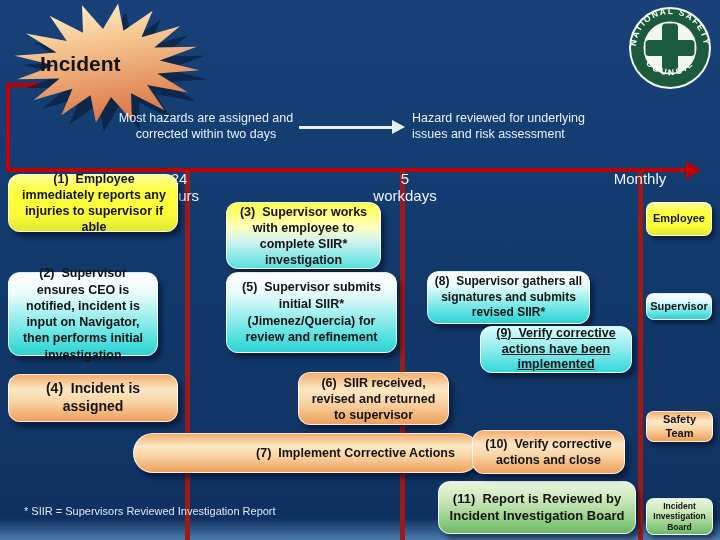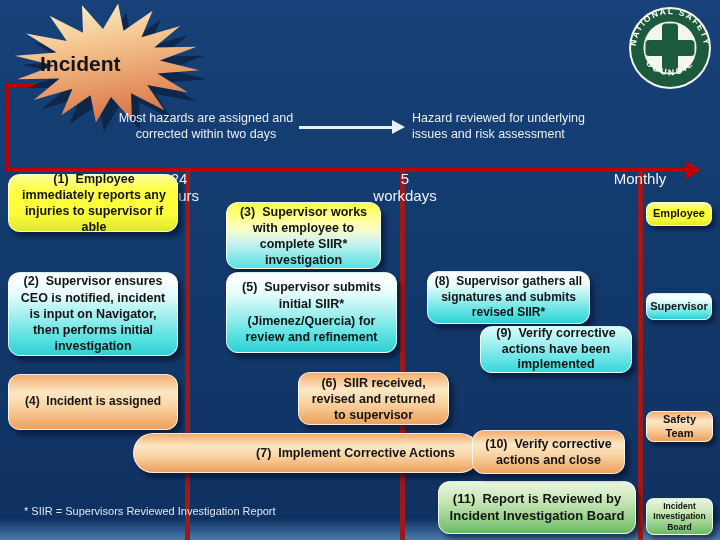--- a/index.html
+++ b/index.html
@@ -37,45 +37,45 @@
   .step{
     position:absolute;z-index:3;box-sizing:border-box;
     display:flex;align-items:center;justify-content:center;text-align:center;
     font-weight:bold;color:#141414;font-size:12.5px;line-height:1.28;
     border-radius:12px;padding:2px 6px;
     border:1px solid rgba(255,255,255,.75);
     box-shadow:4px 5px 5px rgba(0,0,15,.45);
   }
   .g-yellow{background:linear-gradient(180deg,#fdfc9a 0%,#feff3d 30%,#fbfc39 70%,#dfe92e 100%);padding-left:8px;}
   .g-cyan{background:linear-gradient(180deg,#ffffff 0%,#eafcfc 25%,#52e0e0 82%,#2fd0d4 100%);}
-  .g-cyan2{background:linear-gradient(180deg,#d9fbfb 0%,#9defef 40%,#35d8dc 100%);}
+  .g-cyan2{background:linear-gradient(180deg,#d9fbfb 0%,#9defef 40%,#35d8dc 100%);text-decoration:underline;}
   .g-yelcyan{background:linear-gradient(180deg,#feff46 0%,#feffc0 38%,#d2f4ef 58%,#56e0e0 100%);}
   .g-peach{background:linear-gradient(180deg,#f4ad6e 0%,#fce7c4 32%,#f9d4a4 58%,#eda05c 100%);}
   .g-green{background:linear-gradient(180deg,#e8f5dd 0%,#cbe8b8 35%,#84c77a 85%,#6cb763 100%);}
   .b1{left:8px;top:174px;width:170px;height:58px;}
-  .b2{left:8px;top:272px;width:170px;height:84px;line-height:1.3;}
+  .b2{left:8px;top:272px;width:150px;height:84px;line-height:1.3;}
   .b3{left:188px;top:202px;width:155px;height:67px;margin-left:38px;}
-  .b4{left:8px;top:374px;width:170px;height:56px;font-size:12px;}
+  .b4{left:8px;top:374px;width:170px;height:48px;font-size:14px;}
   .b5{left:226px;top:272px;width:171px;height:81px;line-height:1.35;}
   .b6{left:298px;top:372px;width:151px;height:53px;}
   .b7{left:133px;top:433px;width:347px;height:40px;border-radius:20px;padding-left:104px;}
   .b8{left:427px;top:271px;width:163px;height:53px;font-size:12px;}
   .b9{left:480px;top:326px;width:152px;height:47px;line-height:1.25;z-index:4;}
   .b10{left:472px;top:430px;width:153px;height:44px;z-index:4;}
   .b11{left:438px;top:481px;width:198px;height:53px;font-size:13px;}
   
   .lane{
     position:absolute;z-index:3;box-sizing:border-box;
     display:flex;align-items:center;justify-content:center;text-align:center;
     font-weight:bold;color:#141414;font-size:11px;line-height:1.2;
     border-radius:8px;padding:2px 3px;
     border:1px solid rgba(255,255,255,.75);
     box-shadow:3px 4px 4px rgba(0,0,15,.45);
   }
-  .lane-emp{left:646px;top:202px;width:66px;height:24px;}
+  .lane-emp{left:646px;top:202px;width:66px;height:34px;}
   .lane-sup{left:646px;top:293px;width:66px;height:27px;}
   .lane-saf{left:646px;top:411px;width:67px;height:31px;}
   .lane-iib{left:646px;top:498px;width:67px;height:37px;font-size:8.5px;line-height:1.25;}
   
   .footnote{position:absolute;left:24px;top:505px;z-index:2;color:#dfe8f2;font-size:11px;}
 </style>
 </head>
 <body>
 
 <div class="slide">

